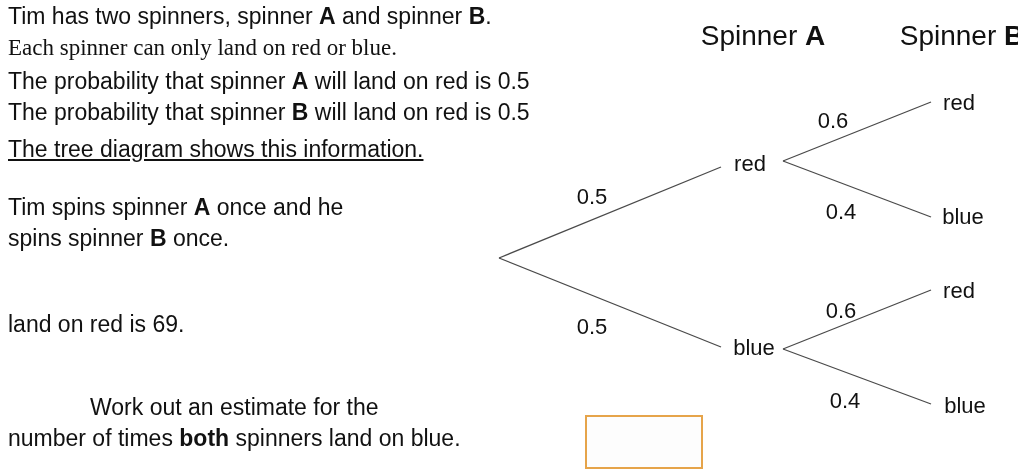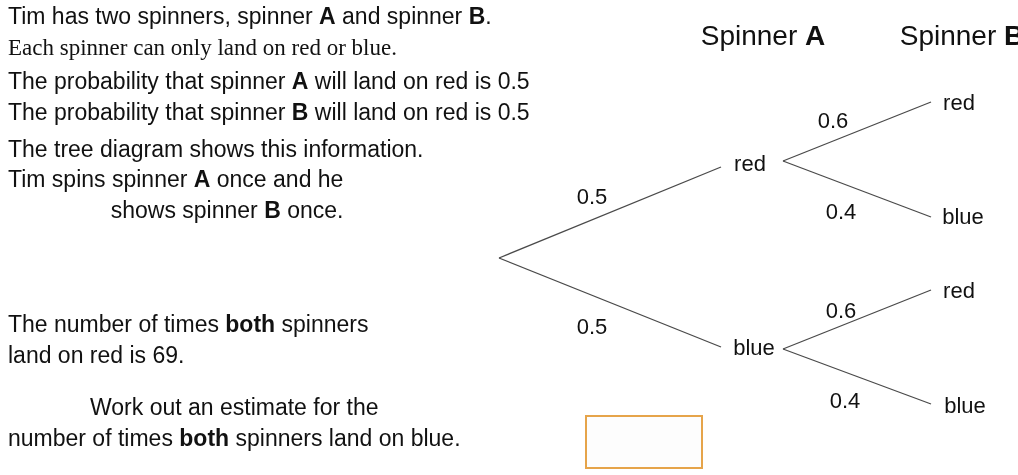--- a/index.html
+++ b/index.html
@@ -23,21 +23,21 @@
     left: 0;
     margin: 0;
     font-size: 23px;
     line-height: 31px;
     white-space: nowrap;
   }
   .para b { font-weight: 700; }
   .p1 { top: 1px; }
   .p2 { top: 66px; }
   .p3 { top: 134px; }
-  .p4 { top: 164px; text-align: right; }
+  .p4 { top: 192px; }
   .p5 { top: 309px; }
   .p6 { top: 392px; }
   .tree-lines {
     position: absolute;
     left: 0; top: 0;
     width: 1018px; height: 475px;
     pointer-events: none;
   }
   .tree-lines line { stroke: #4a4a4a; stroke-width: 1.3; }
   .tlabel {
@@ -74,30 +74,29 @@
       <span style="display:block;"><span>Tim has two spinners, spinner </span><b>A</b><span> and spinner </span><b>B</b><span>.</span></span>
       <span style="display:block;font-family:Liberation Serif, serif;">Each spinner can only land on red or blue.</span>
     </p>
 
     <p class="para p2">
       <span style="display:block;"><span>The probability that spinner </span><b>A</b><span> will land on red is 0.5</span></span>
       <span style="display:block;"><span>The probability that spinner </span><b>B</b><span> will land on red is 0.5</span></span>
     </p>
 
     <p class="para p3">
-      <span style="display:block;">The tree diagram shows this information.</span>
+      <span style="display:block;text-decoration:underline;">The tree diagram shows this information.</span>
     </p>
 
     <p class="para p4">
       <span style="display:block;"><span>Tim spins spinner </span><b>A</b><span> once and he</span></span>
-      <span style="display:block;"><span>shows spinner </span><b>B</b><span> once.</span></span>
+      <span style="display:block;"><span>spins spinner </span><b>B</b><span> once.</span></span>
     </p>
 
     <p class="para p5">
-      <span style="display:block;"><span>The number of times </span><b>both</b><span> spinners</span></span>
       <span style="display:block;">land on red is 69.</span>
     </p>
 
     <p class="para p6">
       <span style="display:block;text-align:center;">Work out an estimate for the</span>
       <span style="display:block;text-align:right;"><span>number of times </span><b>both</b><span> spinners land on blue.</span></span>
     </p>
   </div>
 
   <svg class="tree-lines" viewBox="0 0 1018 475" xmlns="http://www.w3.org/2000/svg">

